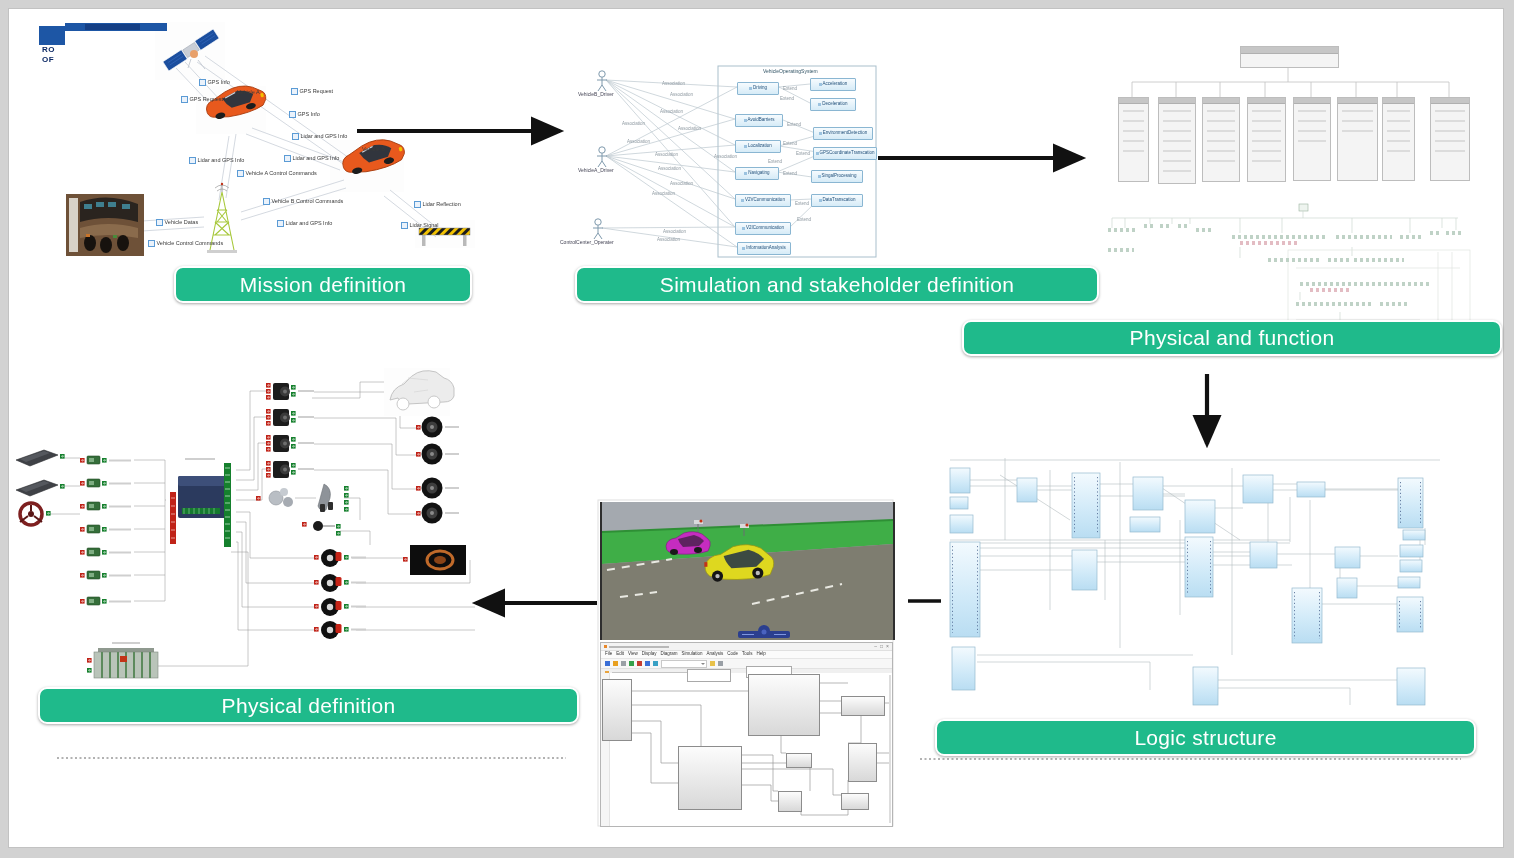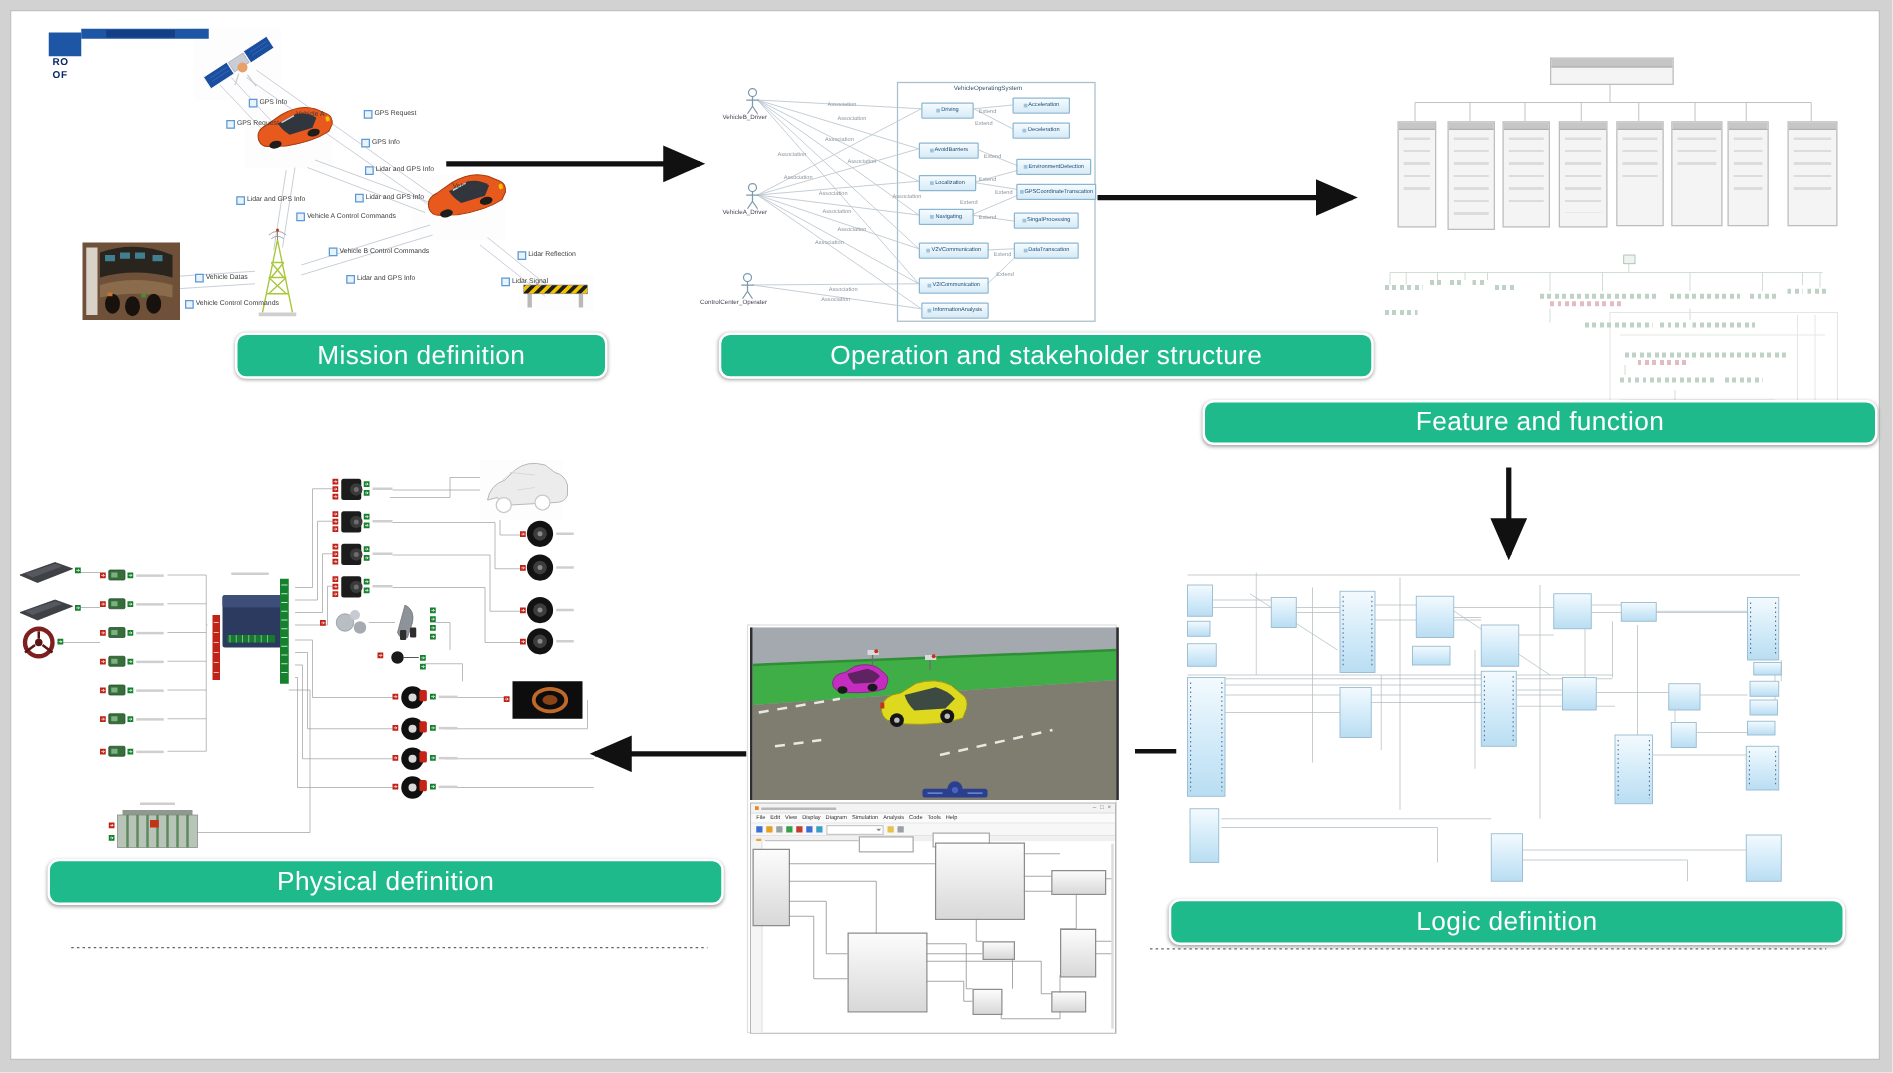--- a/index.html
+++ b/index.html
@@ -645,34 +645,34 @@
   <div class="sblock" style="left:185px;top:110px;width:24px;height:13px"></div>
   <div class="sblock" style="left:177px;top:148px;width:22px;height:19px"></div>
   <div class="sblock" style="left:247px;top:100px;width:27px;height:37px"></div>
   <div class="sblock" style="left:240px;top:150px;width:26px;height:15px"></div>
   <svg width="291" height="183" style="position:absolute;left:0;top:0;z-index:1">
     <path d="M29,48 H147 M29,62 H100 V120 H185 M29,78 H60 V120 H77 M29,90 H50 V140 H77 M217,40 H247 M217,58 H240 M217,70 H260 V100 H247 M180,91 V110 H185 M139,112 H172 V148 H177 M139,126 H232 V152 H240 M139,142 H170 V158 H177 M274,110 H289 M274,120 H289 M282,60 H289 M247,137 V172 H200 V167 M209,123 V148" stroke="#9a9a9a" stroke-width=".7" fill="none"></path>
     <path d="M289,32 V180" stroke="#dddddd" stroke-width="2"></path>
   </svg>
 </div>
 
-<div class="banner" style="left:188px;top:266px;width:294px;height:33px">
+<div class="banner" style="left:174px;top:266px;width:294px;height:33px">
     <span>Mission definition</span>
   </div>
 <div class="banner" style="left:575px;top:266px;width:520px;height:33px">
-    <span>Operation and stakeholder structure</span>
+    <span>Simulation and stakeholder definition</span>
   </div>
 <div class="banner" style="left:962px;top:320px;width:536px;height:32px">
-    <span>Feature and function</span>
+    <span>Physical and function</span>
   </div>
 <div class="banner" style="left:38px;top:687px;width:537px;height:33px">
     <span>Physical definition</span>
   </div>
 <div class="banner" style="left:935px;top:719px;width:537px;height:33px">
-    <span>Logic definition</span>
+    <span>Logic structure</span>
   </div>
 
 <svg id="fg" class="layer" width="1514" height="858">
   <defs>
     <marker id="ah" markerWidth="9" markerHeight="8" refX="7" refY="3.5" orient="auto">
       <path d="M0,0 L8,3.5 L0,7 Z" fill="#111"></path>
     </marker>
   </defs>
   <line x1="357" y1="131" x2="560" y2="131" stroke="#111" stroke-width="4.2" marker-end="url(#ah)"></line>
   <line x1="878" y1="158" x2="1082" y2="158" stroke="#111" stroke-width="4.2" marker-end="url(#ah)"></line>

